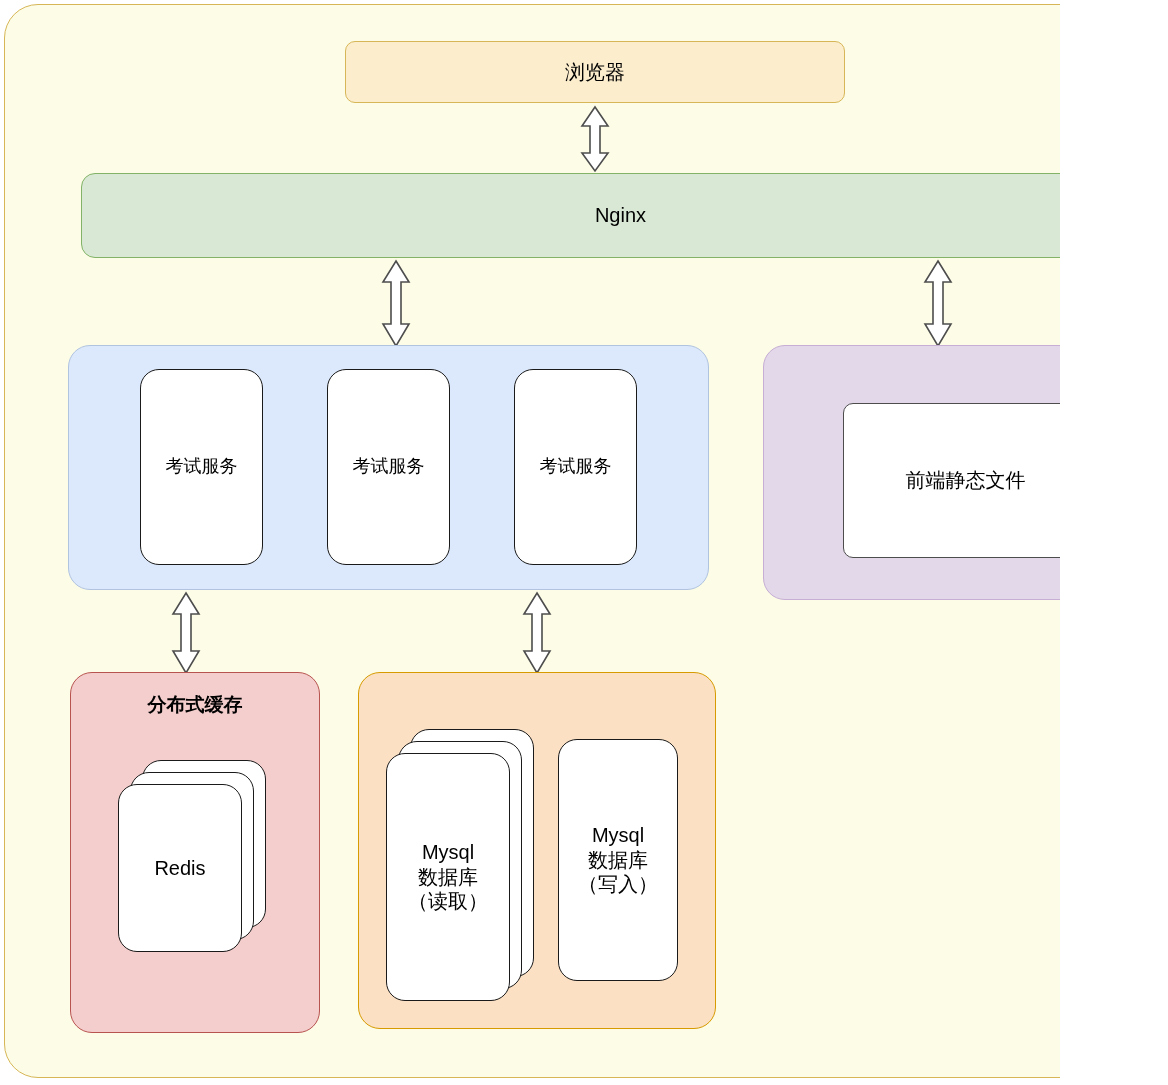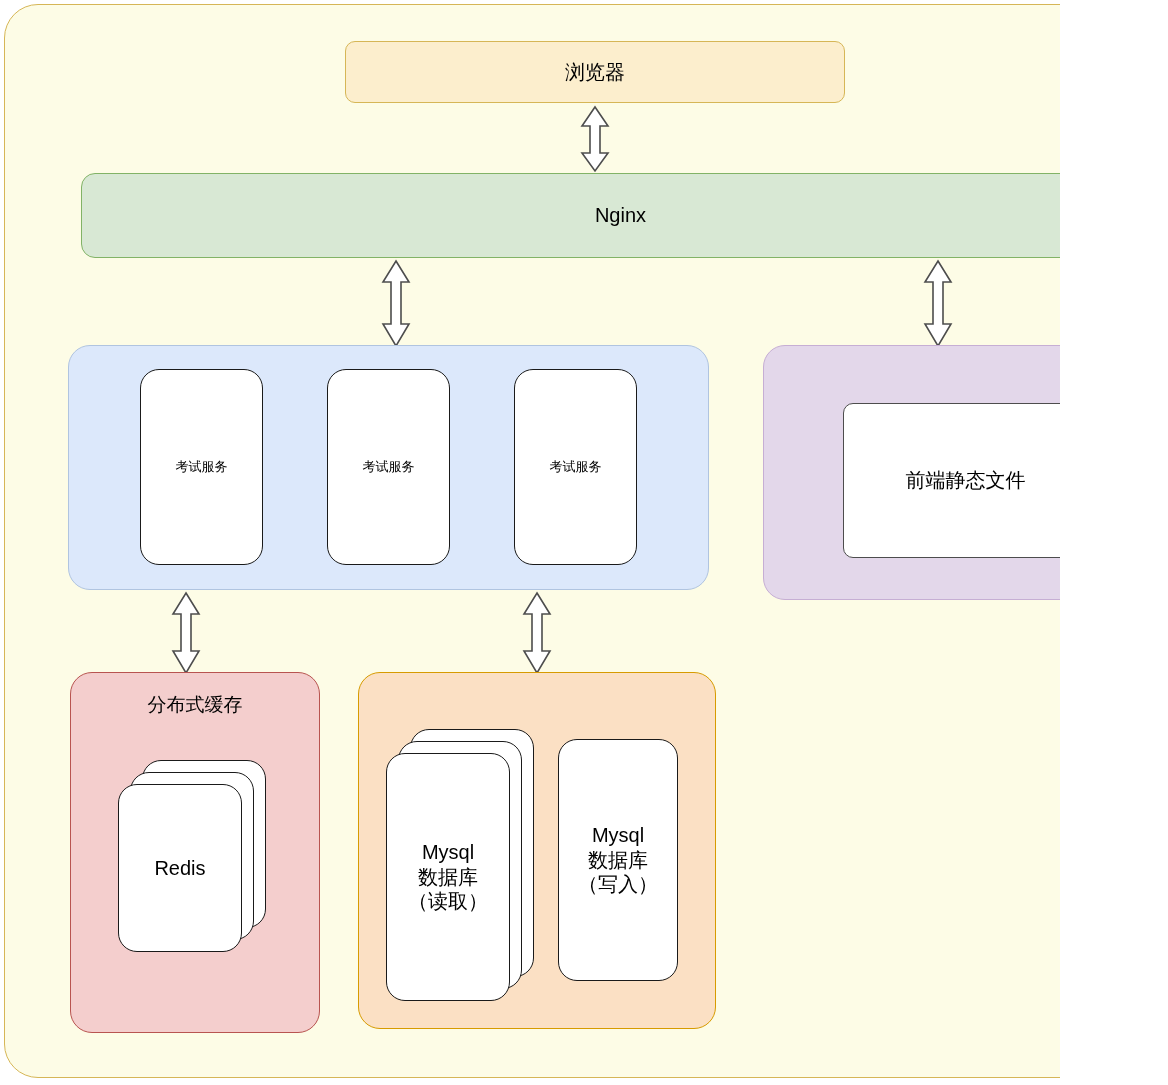--- a/index.html
+++ b/index.html
@@ -76,21 +76,21 @@
     border: 1.5px solid #b0c4e0;
     border-radius: 22px;
   }
   .service-card {
     top: 369px;
     width: 123px;
     height: 196px;
     background: #ffffff;
     border: 1.5px solid #1a1a1a;
     border-radius: 19px;
-    font-size: 13px;
+    font-size: 18px;
     align-items: center;
   }
   .service-card.s1 { left: 140px; }
   .service-card.s2 { left: 327px; }
   .service-card.s3 { left: 514px; }
 
   
   .static-group {
     left: 763px;
     top: 345px;
@@ -132,20 +132,21 @@
     border: 1.5px solid #d79b00;
     border-radius: 22px;
   }
   .group-title {
     position: absolute;
     display: flex;
     align-items: center;
     justify-content: center;
     font-size: 19px;
     color: #000000;
+    font-weight: bold;
   }
   .cache-title { left: 70px; top: 690px; width: 250px; height: 30px; }
   .db-title    { left: 358px; top: 690px; width: 358px; height: 30px; }
 
   
   .stack {
     position: absolute;
   }
   .stack .sheet {
     position: absolute;

